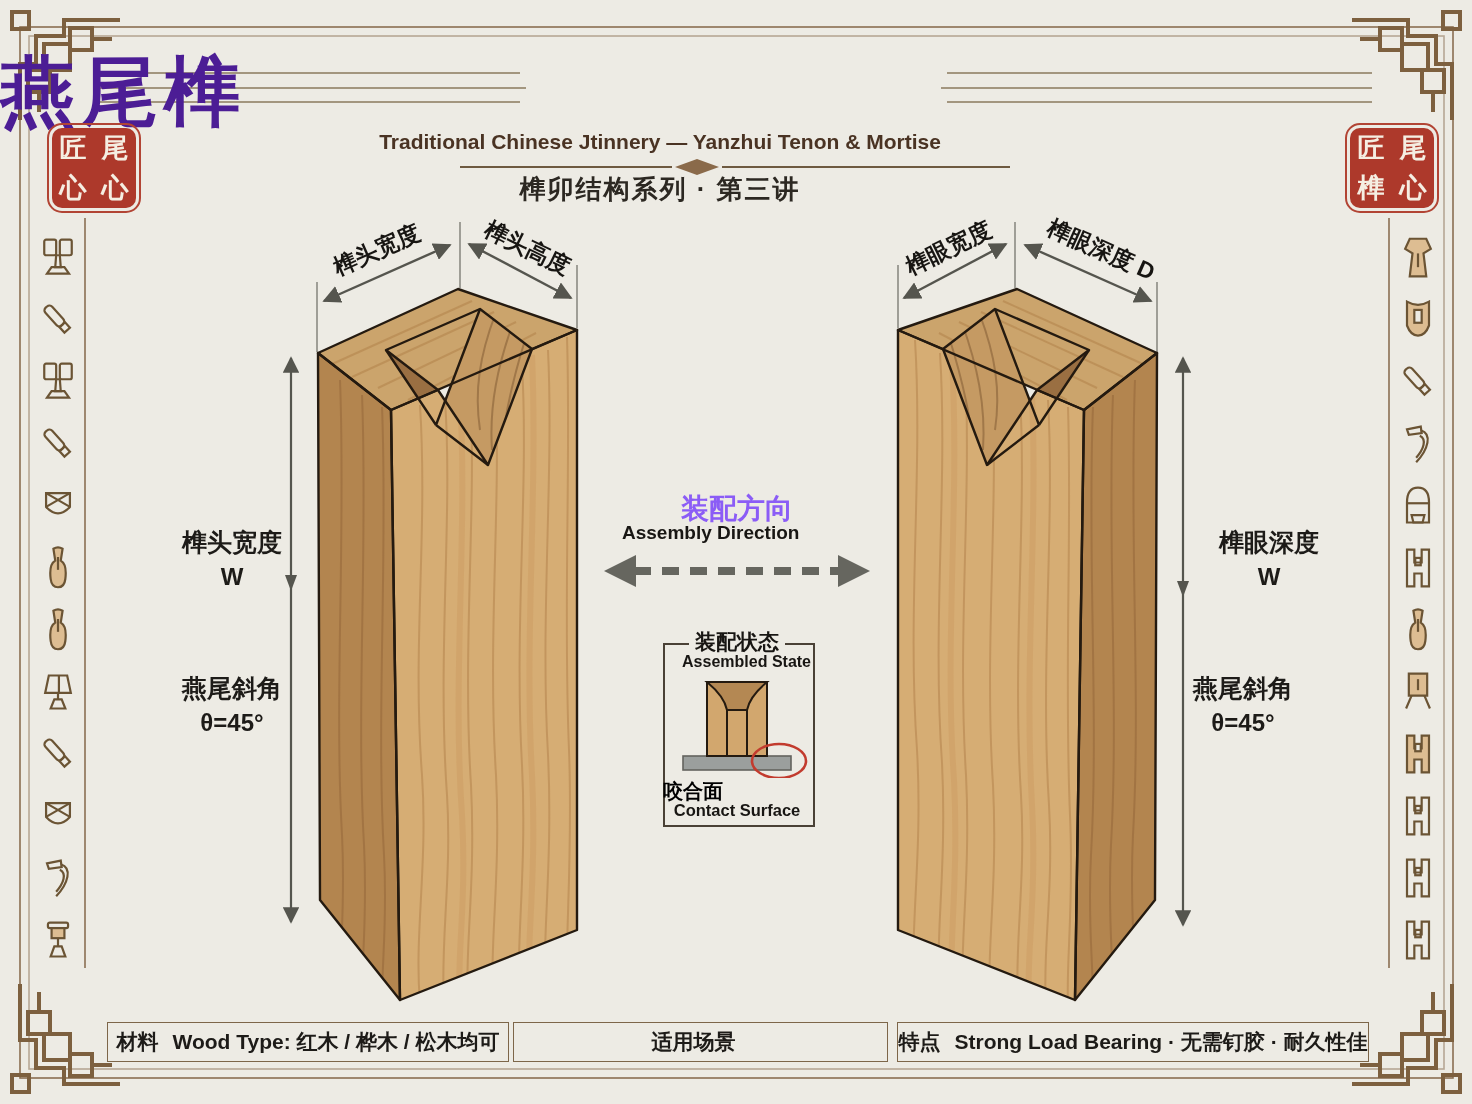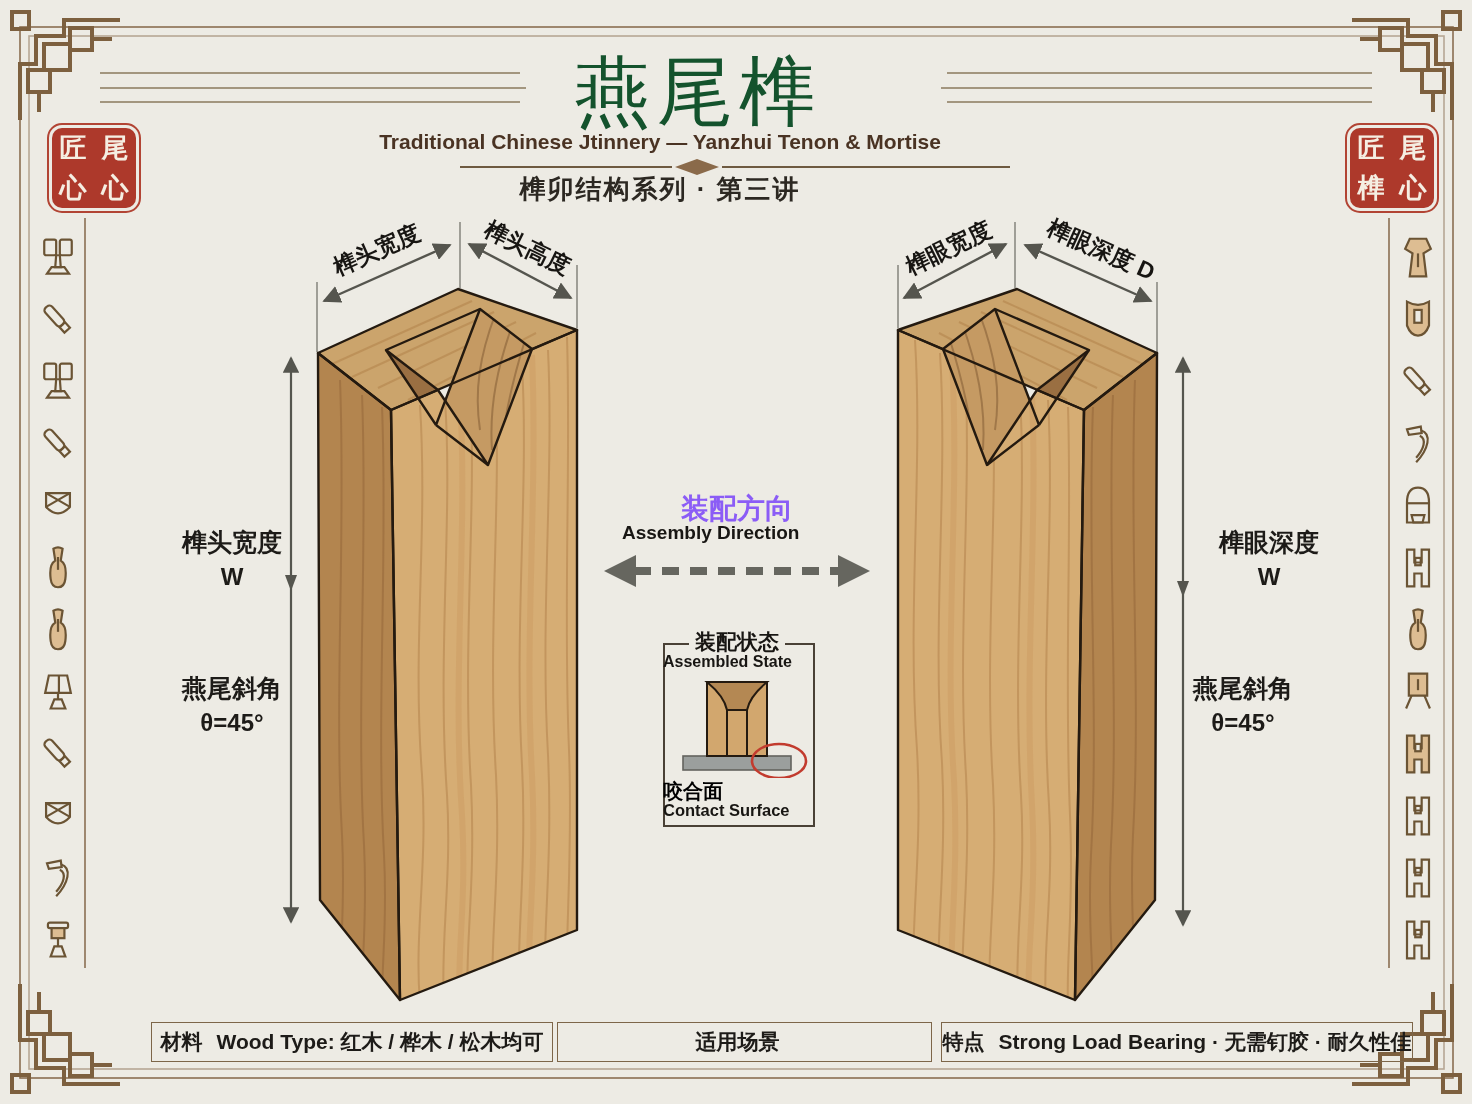--- a/index.html
+++ b/index.html
@@ -6,21 +6,21 @@
   .canvas{
     position:relative;width:1472px;height:1104px;overflow:hidden;
     background:#edebe4;
     font-family:"Liberation Sans","DejaVu Sans",sans-serif;
     color:#242220;
   }
   .abs{position:absolute;}
   svg text{font-family:"Liberation Sans","DejaVu Sans",sans-serif;}
 
   
-  .title{left:0;right:0;top:42px;text-align:center;font-size:76px;font-weight:400;color:#14532d;letter-spacing:6px;}
+  .title{left:0;right:0;top:42px;font-size:76px;font-weight:700;color:#4c1d95;letter-spacing:6px;}
   .title-wrap{left:0;right:76px;top:0;}
   .subtitle{left:0;right:76px;top:130px;text-align:center;font-size:21px;font-weight:700;color:#4a3323;}
   .series{left:0;right:76px;top:172px;text-align:center;font-size:26px;font-weight:600;color:#2c2822;letter-spacing:2px;}
 
   
   .seal{width:84px;height:80px;background:#ad392b;border-radius:10px;
         outline:2px solid #b24434;outline-offset:3px;
         display:grid;grid-template-columns:1fr 1fr;grid-template-rows:1fr 1fr;
         align-items:center;justify-items:center;
         font-family:"Liberation Serif","DejaVu Serif",serif;
@@ -40,27 +40,27 @@
   .side-label .cn{font-size:25px;}
   .side-label .val{font-size:24px;margin-top:4px;font-weight:600;}
 
   
   .assembly-cn{left:622px;top:490px;width:230px;text-align:center;font-size:28px;font-weight:800;color:#8b5cf6;}
   .assembly-en{left:622px;top:522px;width:230px;text-align:left;font-size:19px;font-weight:600;color:#181613;}
 
   .assembled-box{left:663px;top:643px;width:148px;height:180px;border:2px solid #4a4136;}
   .assembled-cn{left:663px;top:628px;width:148px;text-align:center;font-size:21px;font-weight:800;color:#181613;}
   .assembled-cn span{background:#edebe4;padding:0 6px;}
-  .assembled-en{left:663px;top:653px;width:148px;text-align:left;font-size:16px;font-weight:600;color:#181613;}
+  .assembled-en{left:663px;top:653px;width:148px;text-align:right;font-size:16px;font-weight:600;color:#181613;}
   .contact-cn{left:663px;top:778px;width:148px;text-align:left;font-size:20px;font-weight:700;color:#000000;}
-  .contact-en{left:663px;top:801px;width:148px;font-size:16.5px;font-weight:600;color:#181613;}
+  .contact-en{left:663px;top:801px;width:148px;text-align:center;font-size:16.5px;font-weight:600;color:#181613;}
 
   
   .foot-box{top:1022px;height:38px;border:1.6px solid #7d6649;display:flex;align-items:center;justify-content:center;
-            font-size:21px;color:#1d1b18;white-space:nowrap;margin-left:44px;}
+            font-size:21px;color:#1d1b18;white-space:nowrap;}
   .foot-box .lbl{font-weight:800;margin-right:14px;}
   .foot-box .txt{font-weight:600;}
   .foot-1{left:107px;width:400px;}
   .foot-2{left:513px;width:373px;}
   .foot-3{left:897px;width:470px;}
 </style>
 </head>
 <body>
 
 <div class="canvas">

